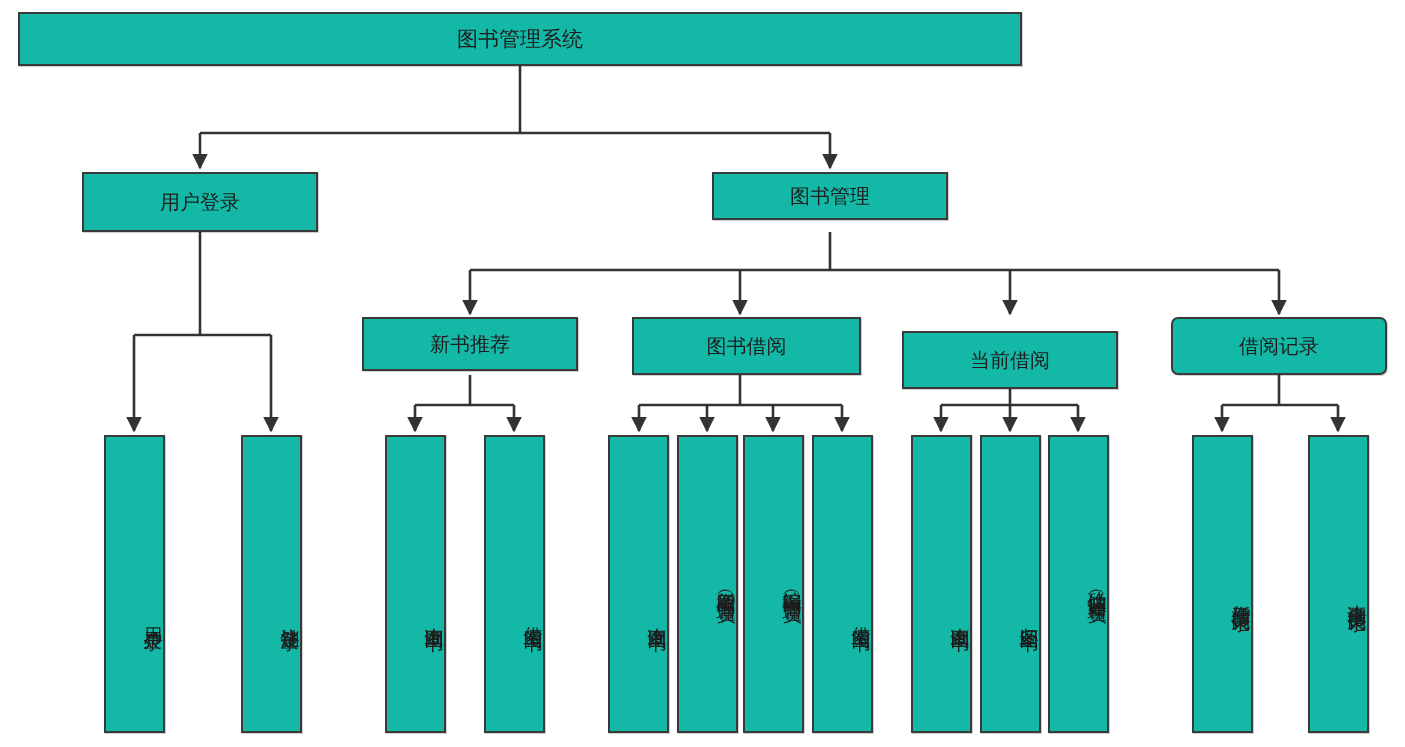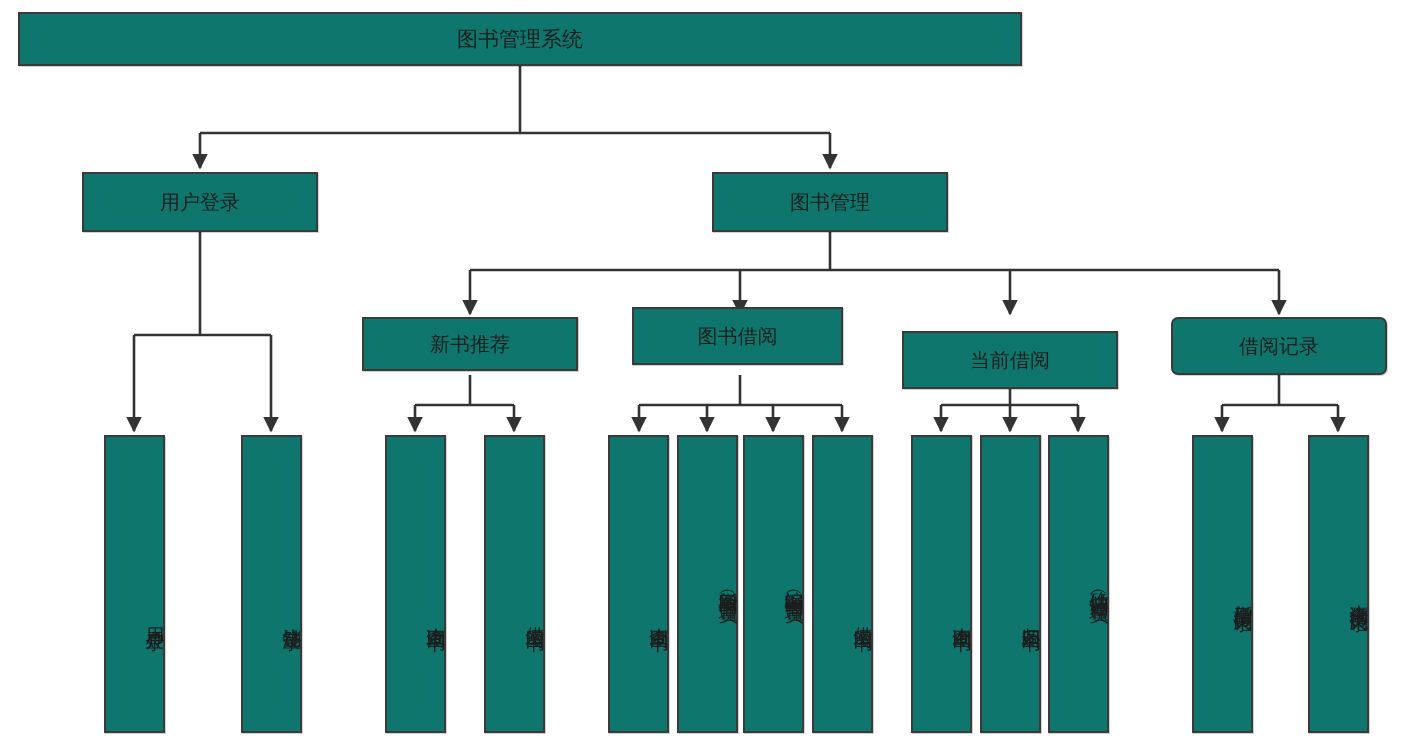--- a/index.html
+++ b/index.html
@@ -22,28 +22,27 @@
     position: absolute;
     left: 0;
     top: 0;
     width: 1405px;
     height: 747px;
     pointer-events: none;
   }
   .node {
     position: absolute;
     box-sizing: border-box;
-    background: #0f766e;
+    background: #14b8a6;
     border: 2px solid #3a3a3a;
     display: flex;
     align-items: center;
     justify-content: center;
     color: #1d1d1d;
     box-shadow: 1px 1px 0 rgba(0,0,0,0.18);
-    font-family: Liberation Mono, monospace;
   }
   .node.root {
     font-size: 21px;
   }
   .node.level2 {
     font-size: 20px;
   }
   .node.leaf {
     font-size: 19px;
     writing-mode: vertical-rl;
@@ -132,29 +131,29 @@
   </svg>
 
   <div class="node root" style="left:18px; top:12px; width:1004px; height:54px;">
     <span class="node-label">图书管理系统</span>
   </div>
 
   <div class="node level2" style="left:82px; top:172px; width:236px; height:60px;">
     <span class="node-label">用户登录</span>
   </div>
 
-  <div class="node level2" style="left:712px; top:172px; width:236px; height:60px;">
+  <div class="node level2" style="left:712px; top:172px; width:236px; height:48px;">
     <span class="node-label">图书管理</span>
   </div>
 
   <div class="node level2" style="left:362px; top:317px; width:216px; height:54px;">
     <span class="node-label">新书推荐</span>
   </div>
 
-  <div class="node level2" style="left:632px; top:307px; width:211px; height:58px;">
+  <div class="node level2" style="left:632px; top:317px; width:229px; height:58px;">
     <span class="node-label">图书借阅</span>
   </div>
 
   <div class="node level2" style="left:902px; top:331px; width:216px; height:58px;">
     <span class="node-label">当前借阅</span>
   </div>
 
   <div class="node level2" style="left:1171px; top:317px; width:216px; height:58px;border-radius:7px;">
     <span class="node-label">借阅记录</span>
   </div>

